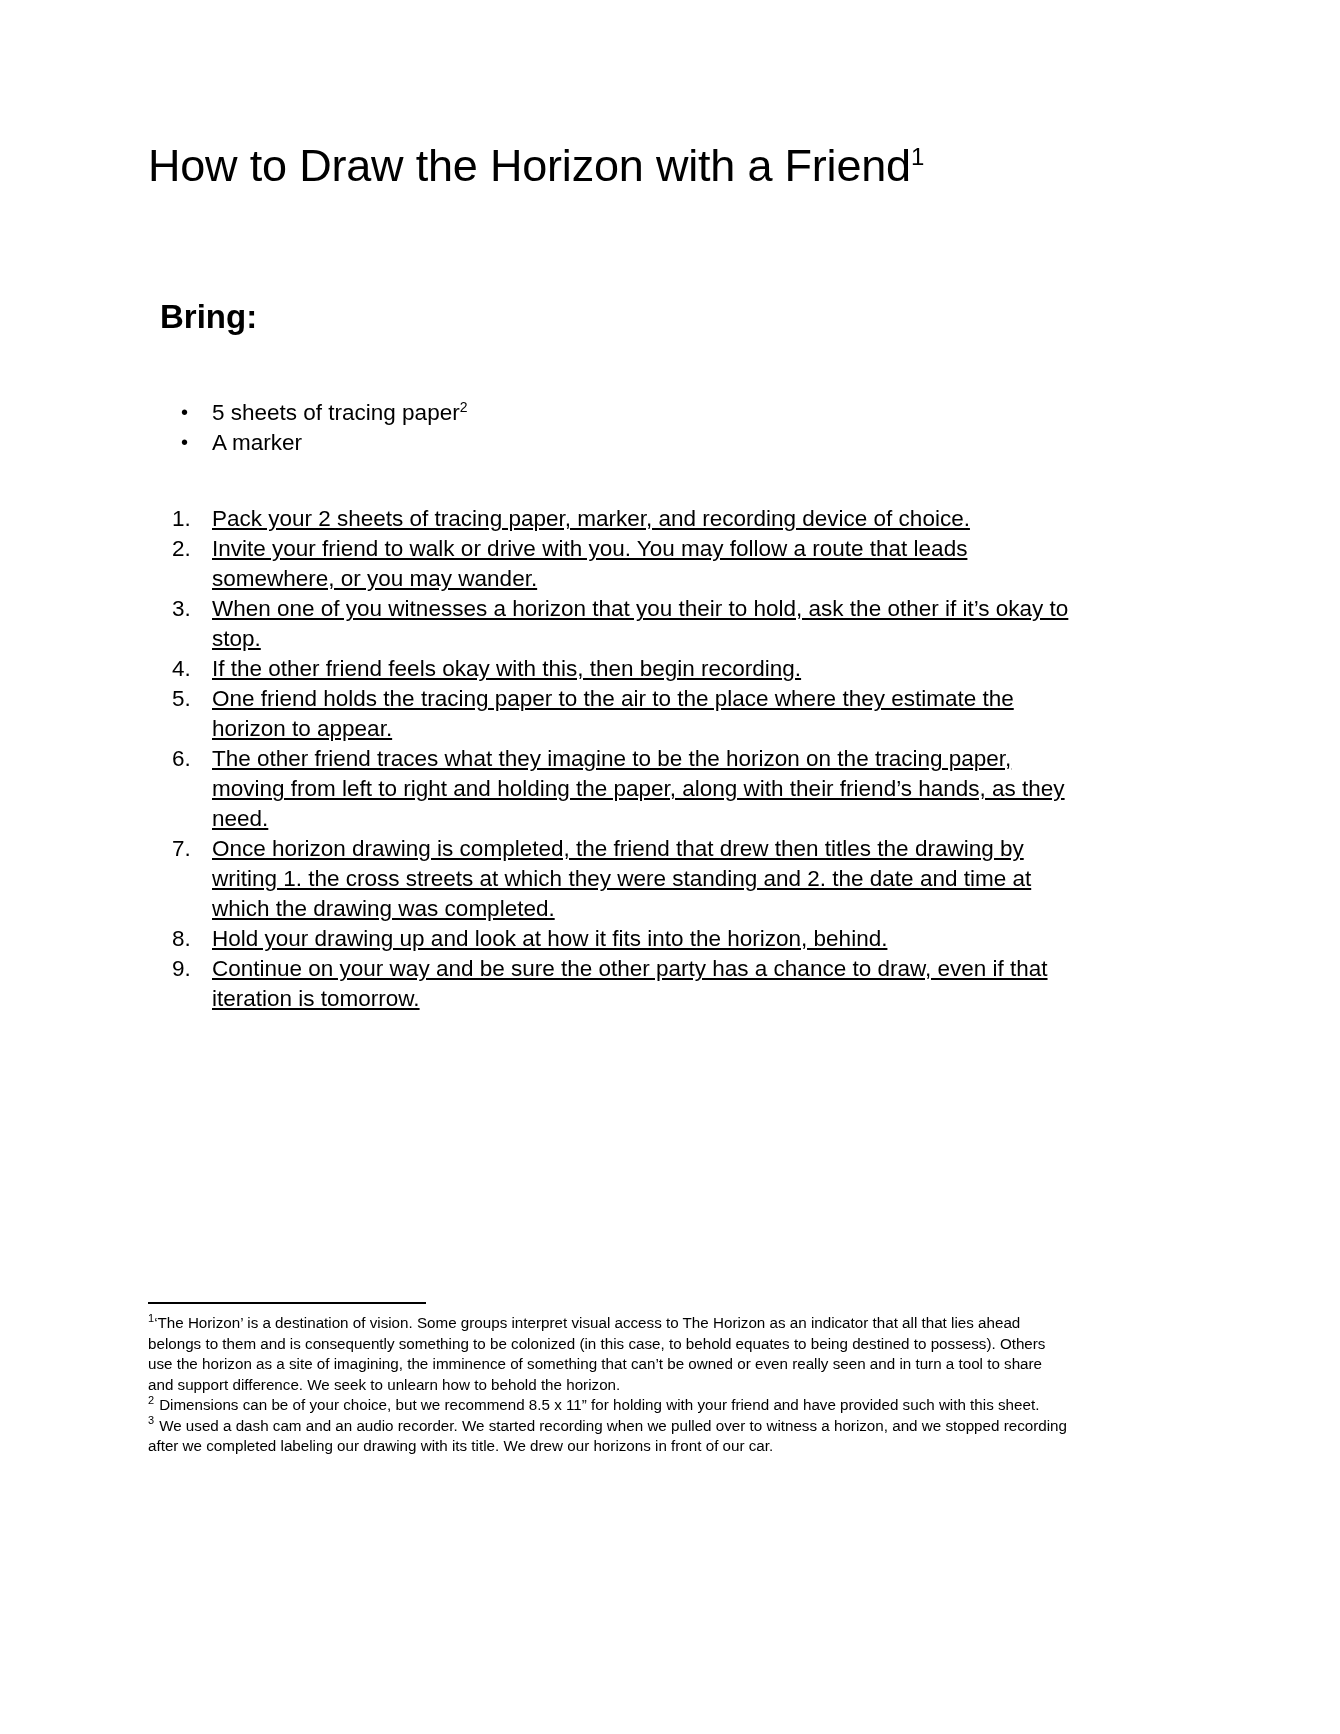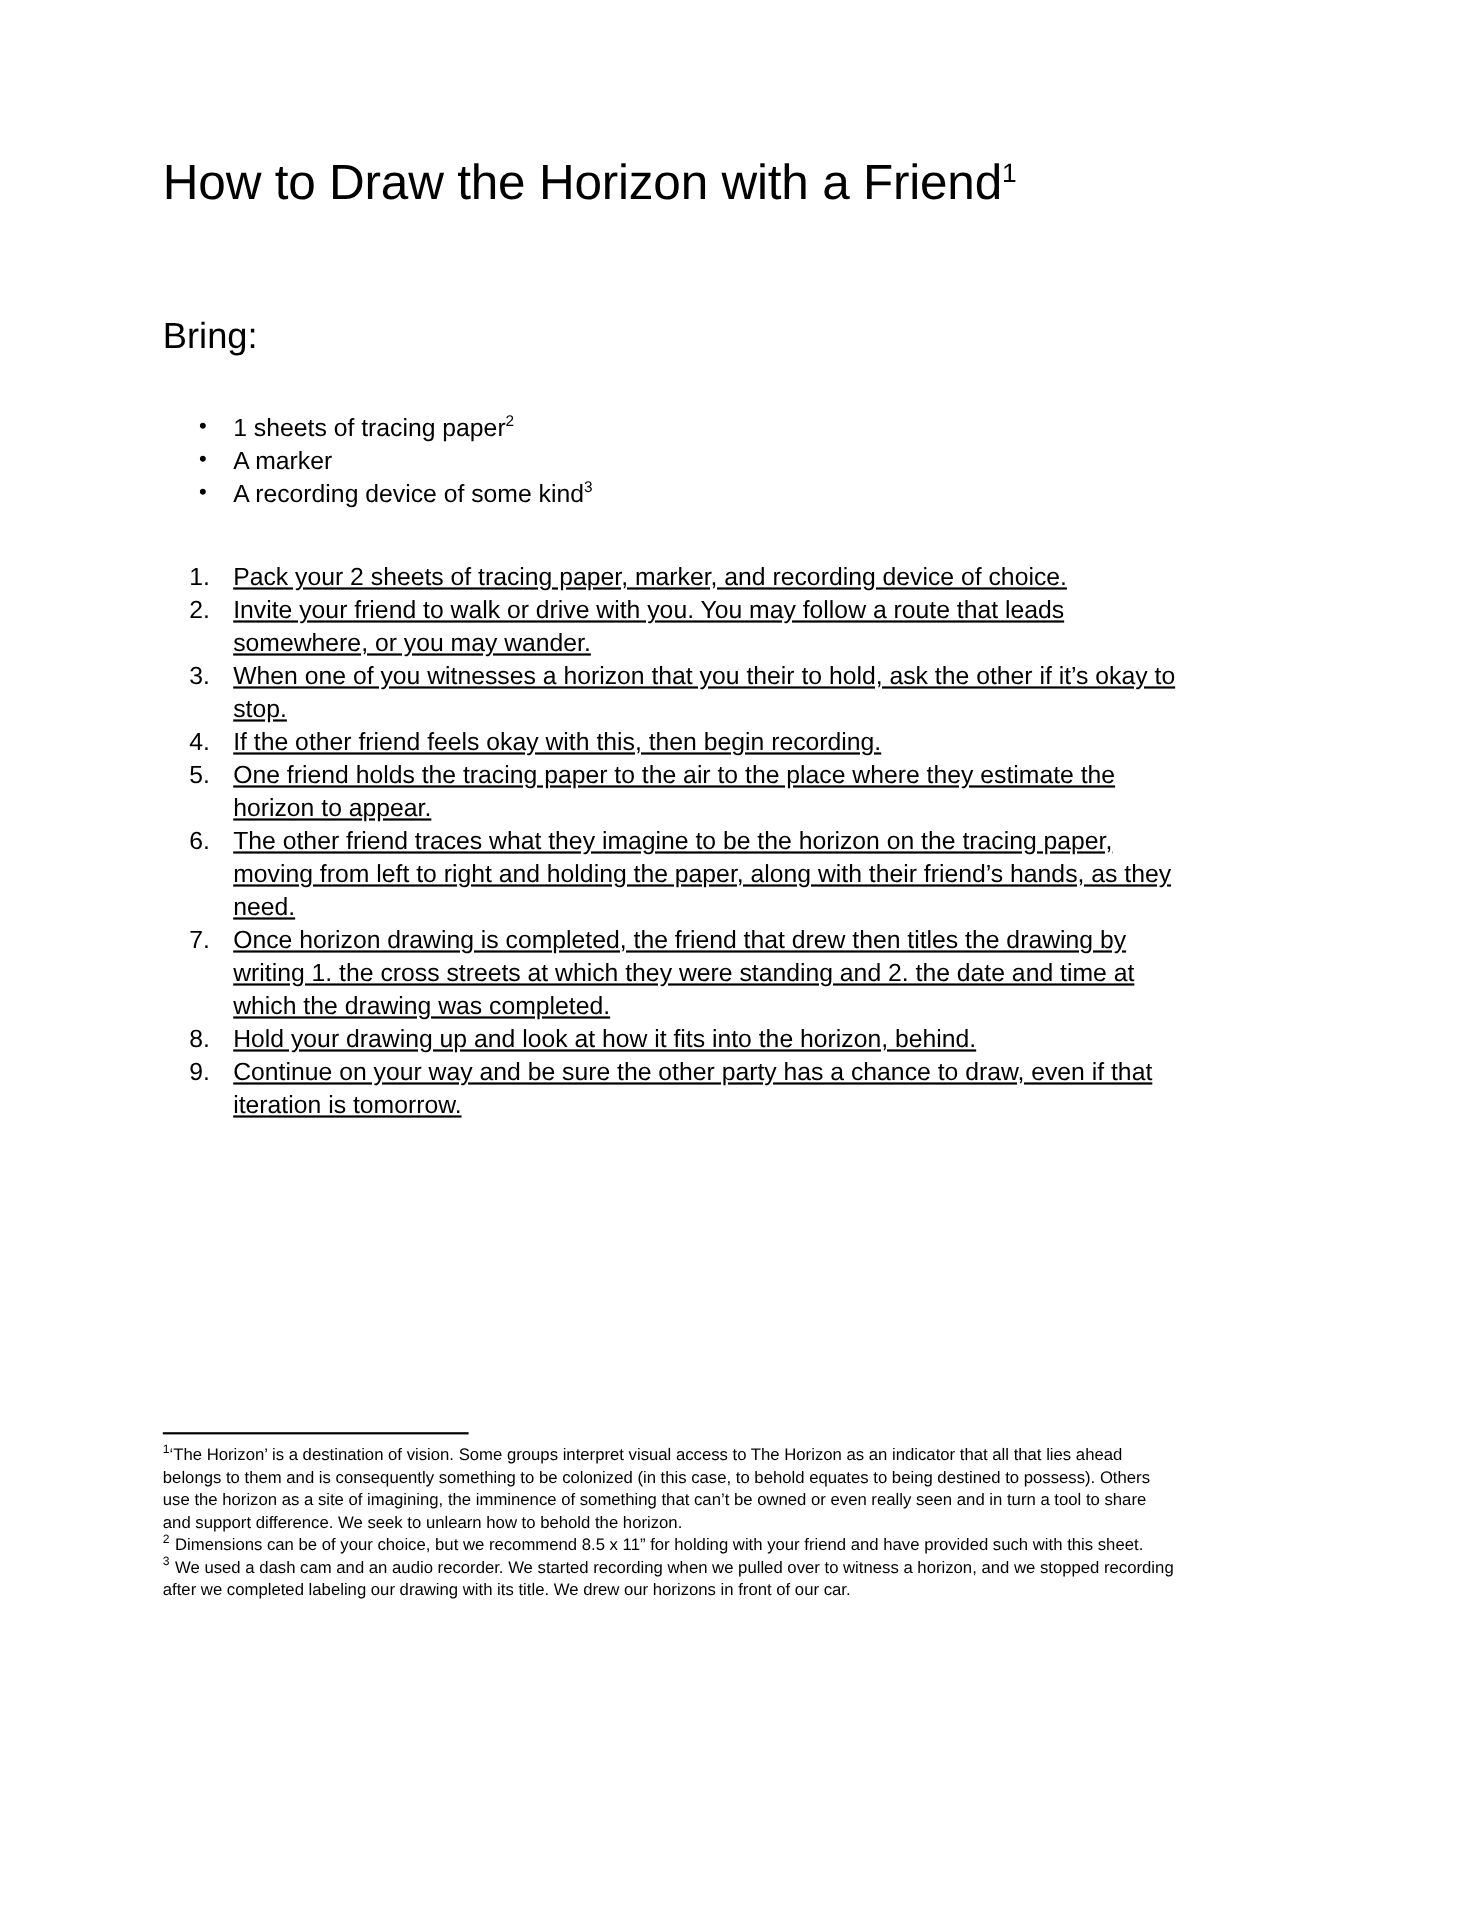--- a/index.html
+++ b/index.html
@@ -44,23 +44,23 @@
   }
   .doc-title sup {
     font-size: 24px;
     vertical-align: super;
     line-height: 0;
   }
 
   
   .section-heading {
     font-size: 33px;
-    font-weight: normal;
+    font-weight: bold;
     line-height: 1.2;
-    margin: 0;
+    margin: 12px;
   }
   .heading-bring { padding-top: 93px; }
   .heading-collective { padding-top: 130px; }
 
   
   ul.bring-list {
     list-style: none;
     margin: 0;
     padding: 0;
     padding-top: 50px;
@@ -143,23 +143,22 @@
 
 <div class="page">
 
   <div class="content">
 
     <h1 class="doc-title"><span>How to Draw the Horizon with a Friend</span><sup>1</sup></h1>
 
     <h2 class="section-heading heading-bring">Bring:</h2>
 
     <ul class="bring-list">
-      <li><span>1 sheets of tracing paper</span><sup>2</sup></li>
+      <li><span>5 sheets of tracing paper</span><sup>2</sup></li>
       <li><span>A marker</span><sup></sup></li>
-      <li><span>A recording device of some kind</span><sup>3</sup></li>
     </ul>
 
 
     <ol class="draw-list">
       <li>Pack your 2 sheets of tracing paper, marker, and recording device of choice.</li>
       <li>Invite your friend to walk or drive with you. You may follow a route that leads somewhere, or you may wander.</li>
       <li>When one of you witnesses a horizon that you their to hold, ask the other if it’s okay to stop.</li>
       <li>If the other friend feels okay with this, then begin recording.</li>
       <li>One friend holds the tracing paper to the air to the place where they estimate the horizon to appear.</li>
       <li>The other friend traces what they imagine to be the horizon on the tracing paper, moving from left to right and holding the paper, along with their friend’s hands, as they need.</li>

